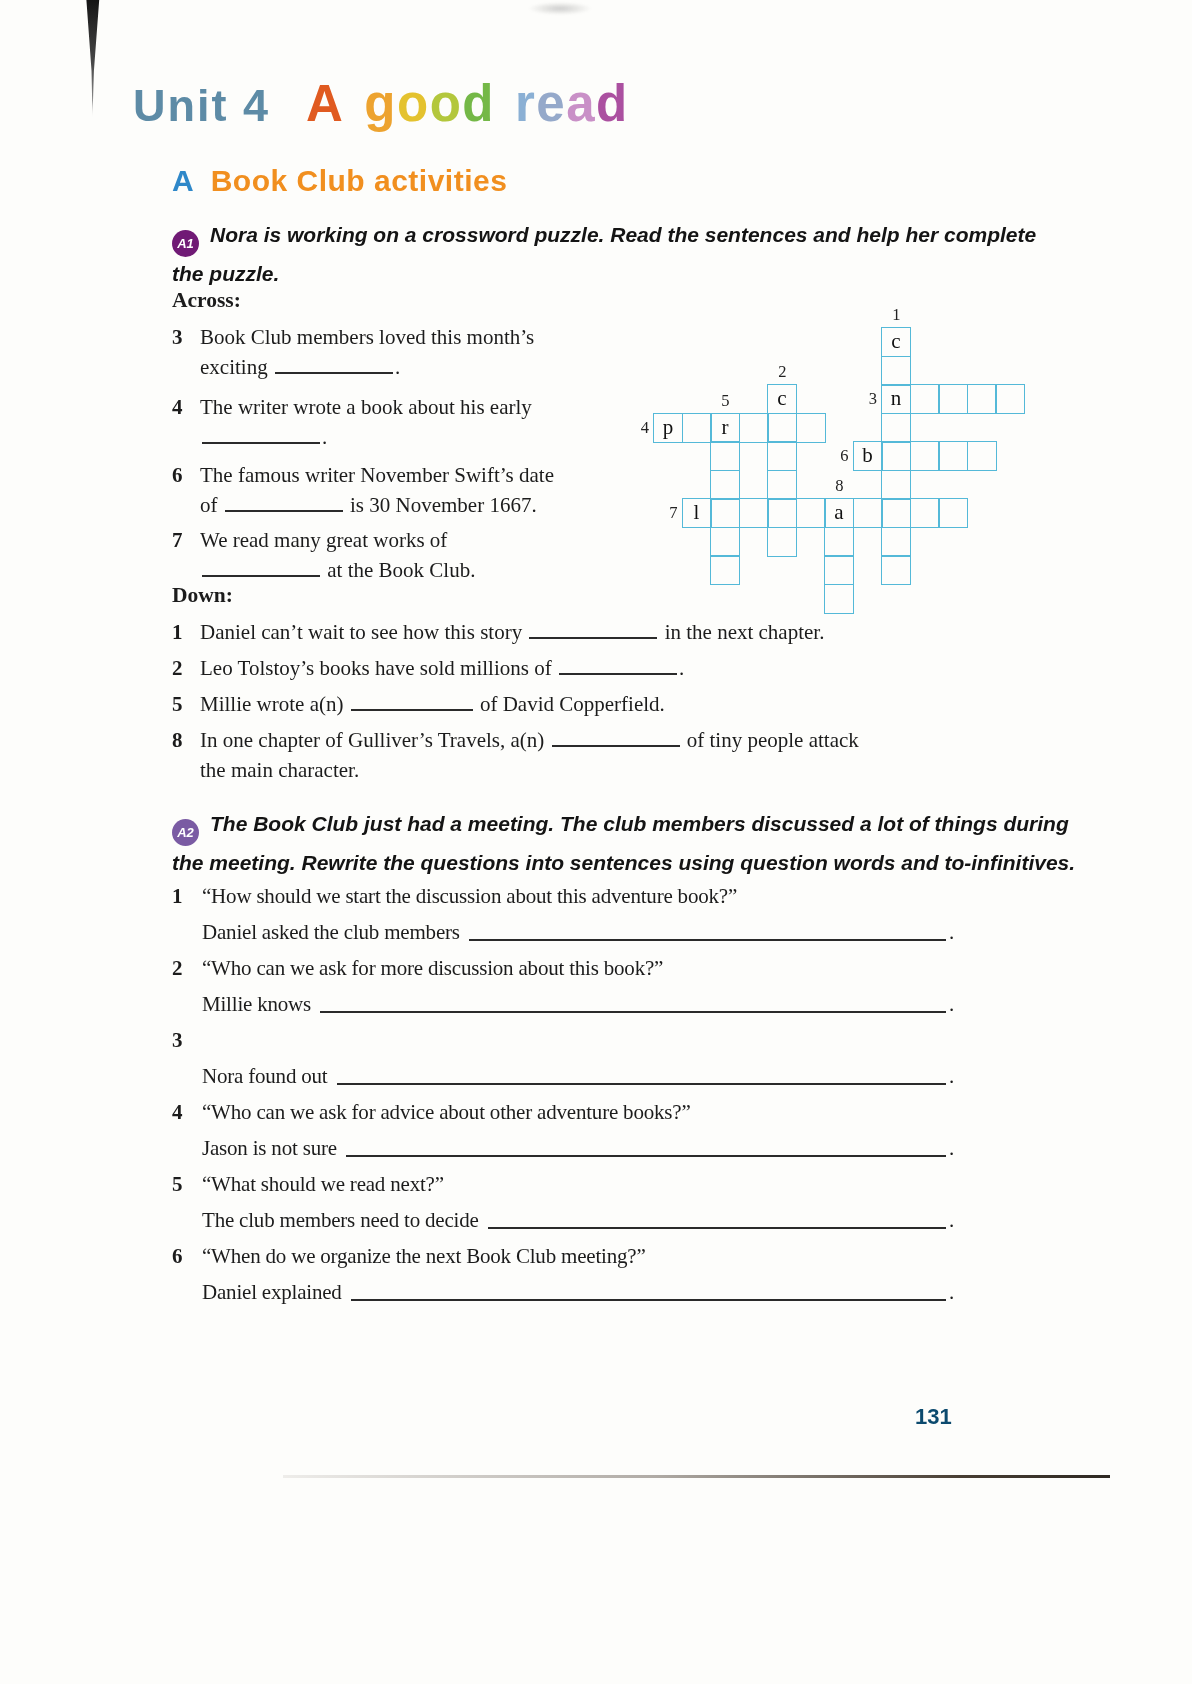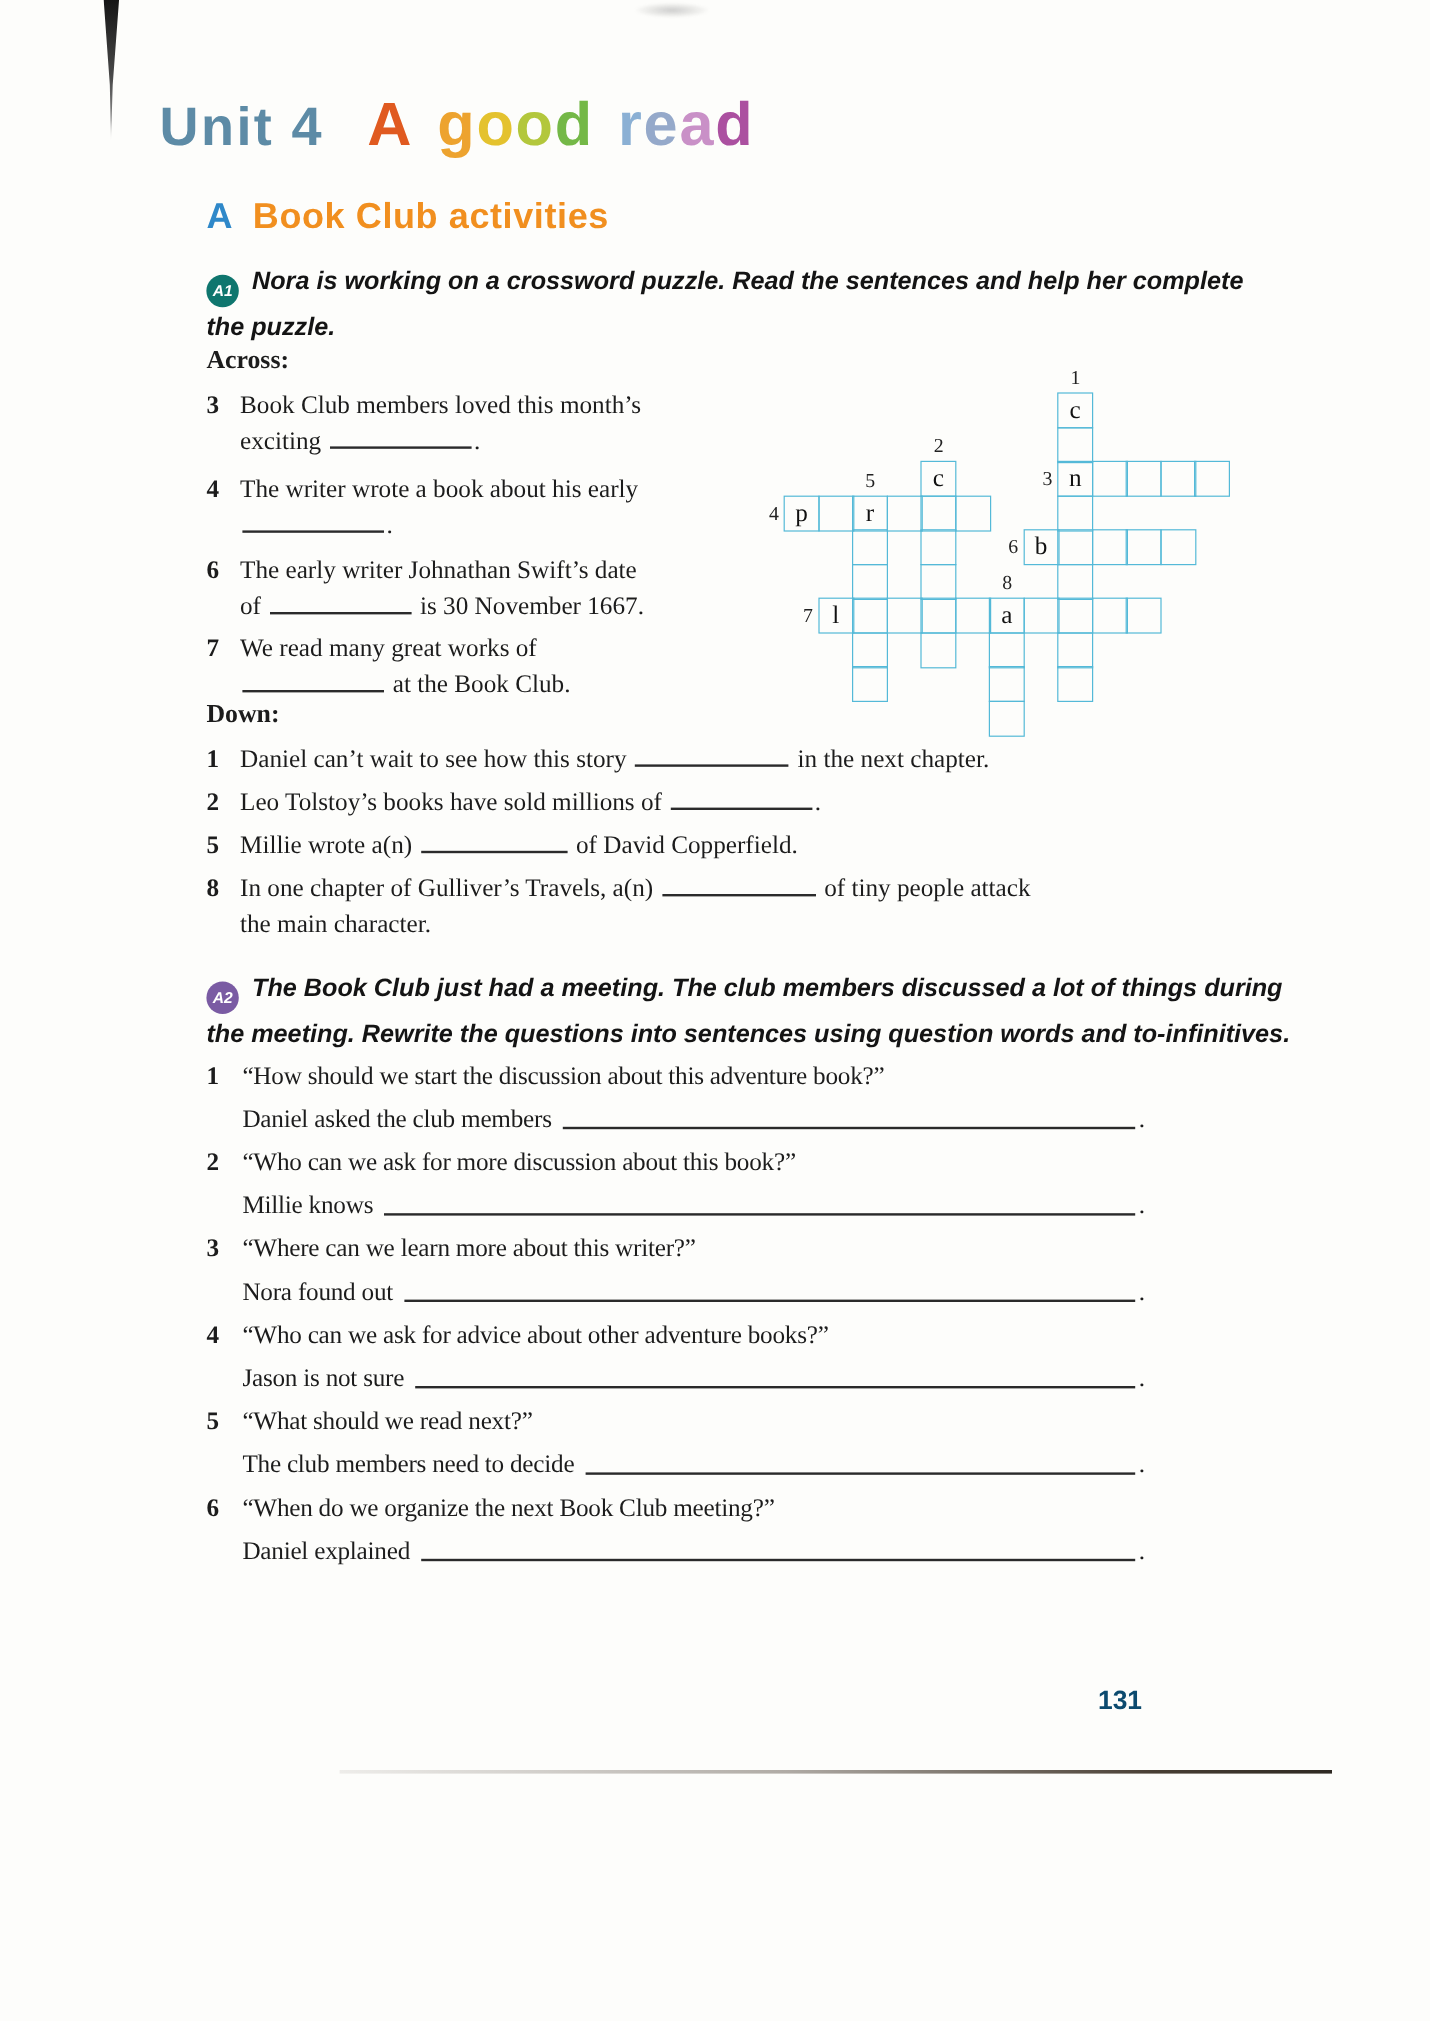--- a/index.html
+++ b/index.html
@@ -71,37 +71,37 @@
     <span class="unit-label">Unit 4</span>
     <span class="unit-name"><span style="color: rgb(224, 90, 32);">A</span><span class="sp"></span><span style="color: rgb(237, 163, 47);">g</span><span style="color: rgb(228, 194, 46);">o</span><span style="color: rgb(179, 199, 60);">o</span><span style="color: rgb(116, 184, 71);">d</span><span class="sp"></span><span style="color: rgb(139, 176, 212);">r</span><span style="color: rgb(149, 169, 202);">e</span><span style="color: rgb(201, 144, 199);">a</span><span style="color: rgb(171, 80, 160);">d</span></span>
   </div>
 
   <div class="section-heading">
     <span class="sec-letter" style="color: rgb(47, 136, 201);">A</span>
     <span class="sec-title" style="color: rgb(241, 143, 31);">Book Club activities</span>
   </div>
 
   <div class="intro a1-intro">
-    <span class="badge" style="background: #0f766e;">A1</span><span><span>Nora is working on a crossword puzzle. Read the sentences and help her complete</span><br><span>the puzzle.</span></span>
+    <span class="badge" style="background: #701a75;">A1</span><span><span>Nora is working on a crossword puzzle. Read the sentences and help her complete</span><br><span>the puzzle.</span></span>
   </div>
 
   <div class="clue-block across-block">
     <div class="clue-heading">Across:</div>
     <div>
         <div class="clue c3">
           <span class="clue-num">3</span>
           <div class="clue-text"><span>Book Club members loved this month’s</span><br><span>exciting </span><span class="blank" style="width: 118px;"></span><span>.</span></div>
         </div>
         <div class="clue c4">
           <span class="clue-num">4</span>
           <div class="clue-text"><span>The writer wrote a book about his early</span><br><span class="blank" style="width: 118px;"></span><span>.</span></div>
         </div>
         <div class="clue c6">
           <span class="clue-num">6</span>
-          <div class="clue-text"><span>The early writer Johnathan Swift’s date</span><br><span>of </span><span class="blank" style="width: 118px;"></span><span> is 30 November 1667.</span></div>
+          <div class="clue-text"><span>The famous writer November Swift’s date</span><br><span>of </span><span class="blank" style="width: 118px;"></span><span> is 30 November 1667.</span></div>
         </div>
         <div class="clue c7">
           <span class="clue-num">7</span>
           <div class="clue-text"><span>We read many great works of</span><br><span class="blank" style="width: 118px;"></span><span> at the Book Club.</span></div>
         </div>
       </div>
   </div>
 
   <div class="cw">
       <div class="cw-cell" style="left: 881px; top: 327px; border-color: rgb(84, 185, 216);">c</div>
@@ -199,21 +199,20 @@
         <span>“Who can we ask for more discussion about this book?”</span>
       </div>
       <div class="a-row">
         <span class="num-col"></span>
         <span class="lead">Millie knows</span>
         <span class="fill"></span>
         <span>.</span>
       </div>
       <div class="q-row">
         <span class="num-col">3</span>
-        <span>“Where can we learn more about this writer?”</span>
       </div>
       <div class="a-row">
         <span class="num-col"></span>
         <span class="lead">Nora found out</span>
         <span class="fill"></span>
         <span>.</span>
       </div>
       <div class="q-row">
         <span class="num-col">4</span>
         <span>“Who can we ask for advice about other adventure books?”</span>

